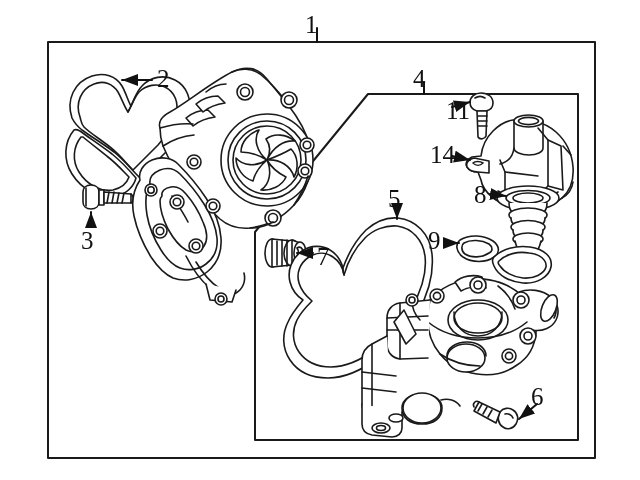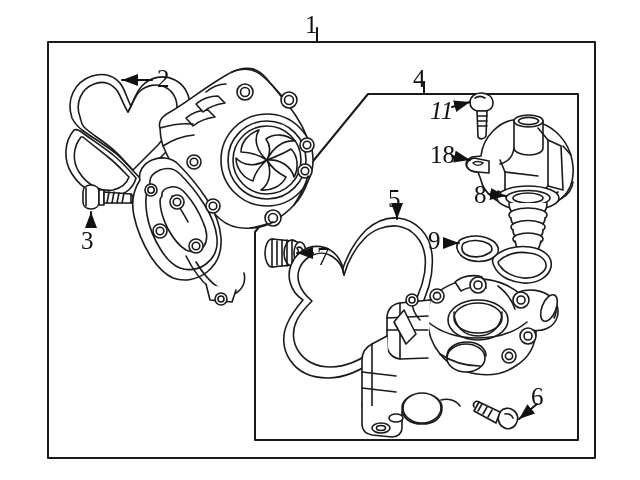--- a/index.html
+++ b/index.html
@@ -413,16 +413,16 @@
 
   <div class="callout-label" style="left:305px; top:12px;">1</div>
   <div class="callout-label" style="left:157px; top:66px;">2</div>
   <div class="callout-label" style="left:81px;  top:228px;">3</div>
   <div class="callout-label" style="left:413px; top:66px;">4</div>
   <div class="callout-label" style="left:388px; top:186px;">5</div>
   <div class="callout-label" style="left:531px; top:384px;">6</div>
   <div class="callout-label" style="left:317px; top:244px;">7</div>
   <div class="callout-label" style="left:474px; top:182px;">8</div>
   <div class="callout-label" style="left:428px; top:228px;">9</div>
-  <div class="callout-label" style="left:430px; top:142px;">18</div>
-  <div class="callout-label" style="left:430px; top:98px;font-style:italic;">11</div>
+  <div class="callout-label" style="left:430px; top:142px;">14</div>
+  <div class="callout-label" style="left:446px; top:98px;">11</div>
 
 </div>
 
 </body></html>

